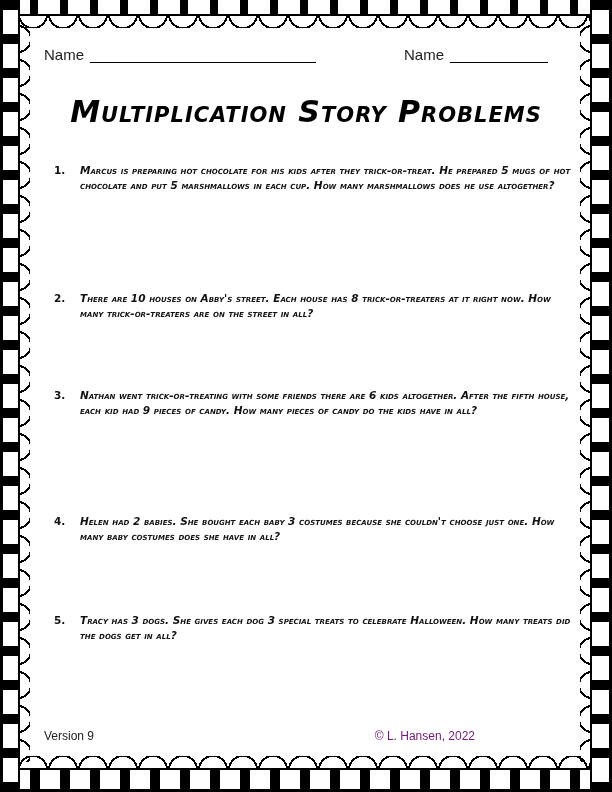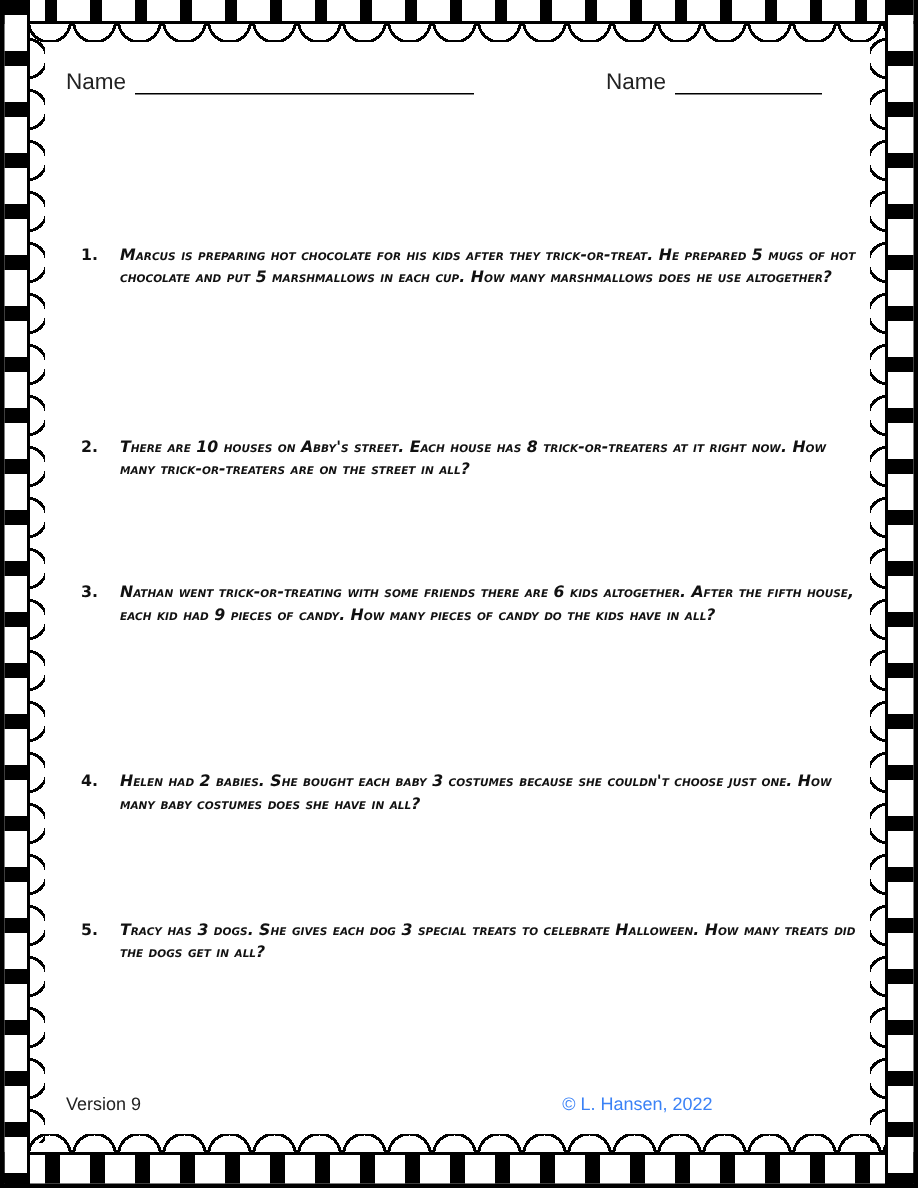--- a/index.html
+++ b/index.html
@@ -45,21 +45,21 @@
     .problems { position: absolute; left: 54px; top: 163px; width: 520px;
       font-family: "DejaVu Sans", sans-serif; font-weight: bold; font-style: italic;
       font-variant: small-caps; font-size: 10.5px; line-height: 15px; color: #111; }
     .problem { position: absolute; left: 0; width: 520px; display: flex; }
     .problem-num { width: 26px; flex: none; font-style: normal; }
     .problem-text { flex: 1; }
 
     .footer-left { position: absolute; left: 44px; top: 729px;
       font-family: "Liberation Sans", sans-serif; font-size: 12px; color: #222; }
     .footer-right { position: absolute; right: 42px; top: 729px;
-      font-family: "Liberation Sans", sans-serif; font-size: 12px; color: #3b82f6; }
+      font-family: "Liberation Sans", sans-serif; font-size: 12px; color: #701a75; }
   </style>
 </head>
 <body>
 
 <div class="frame-strip strip-top"></div>
 <div class="frame-strip strip-bottom"></div>
 <div class="frame-strip strip-left"></div>
 <div class="frame-strip strip-right"></div>
 <div class="scallops scallop-top"></div>
 <div class="scallops scallop-bottom"></div>
@@ -71,20 +71,21 @@
     <div class="field field-name">
       <span>Name</span>
       <span class="field-line name-line"></span>
     </div>
     <div class="field field-date">
       <span>Name</span>
       <span class="field-line date-line"></span>
     </div>
   </div>
 
+  <div class="title">Multiplication Story Problems</div>
 
   <div class="problems">
     <div class="problem" style="top:0px;">
       <span class="problem-num">1.</span>
       <span class="problem-text">Marcus is preparing hot chocolate for his kids after they trick-or-treat. He prepared 5 mugs of hot chocolate and put 5 marshmallows in each cup. How many marshmallows does he use altogether?</span>
     </div>
     <div class="problem" style="top:128px;">
       <span class="problem-num">2.</span>
       <span class="problem-text">There are 10 houses on Abby's street. Each house has 8 trick-or-treaters at it right now. How many trick-or-treaters are on the street in all?</span>
     </div>

